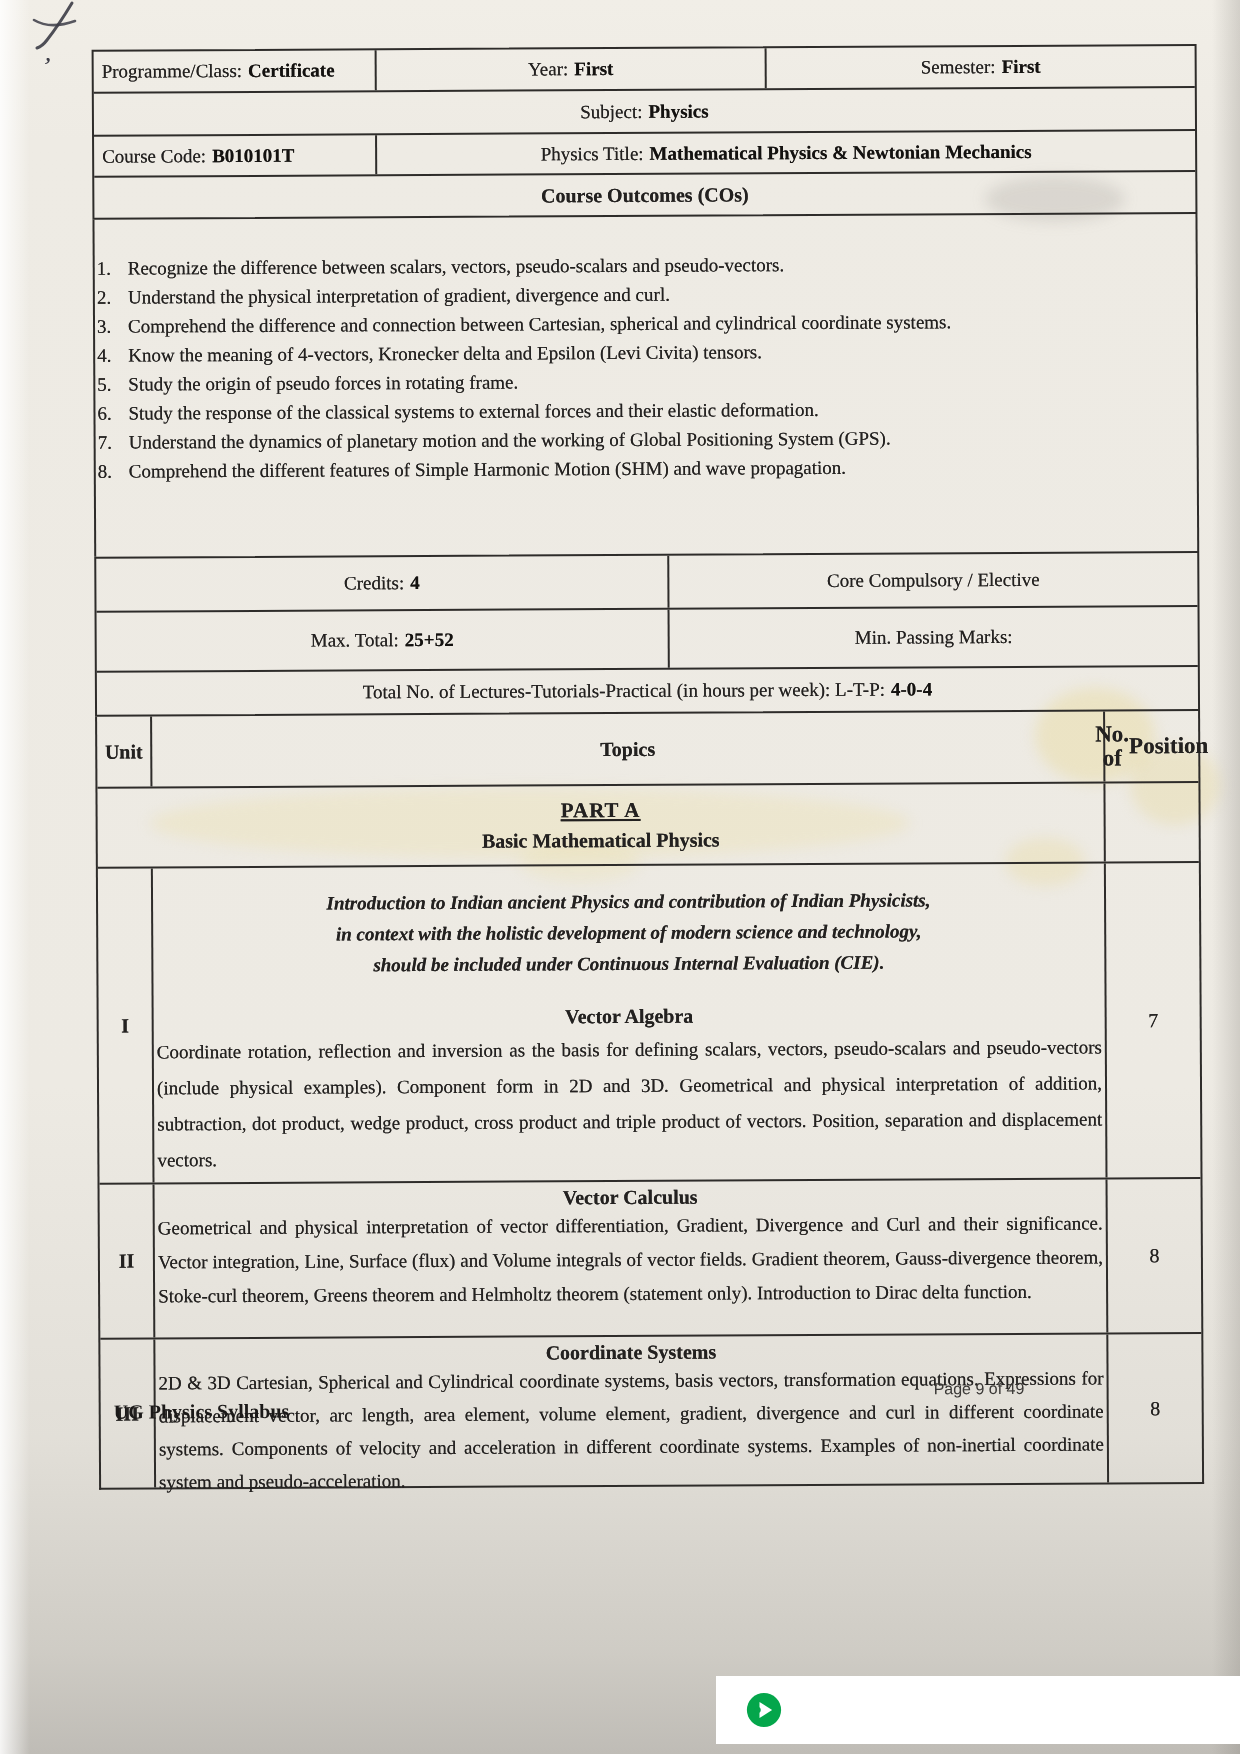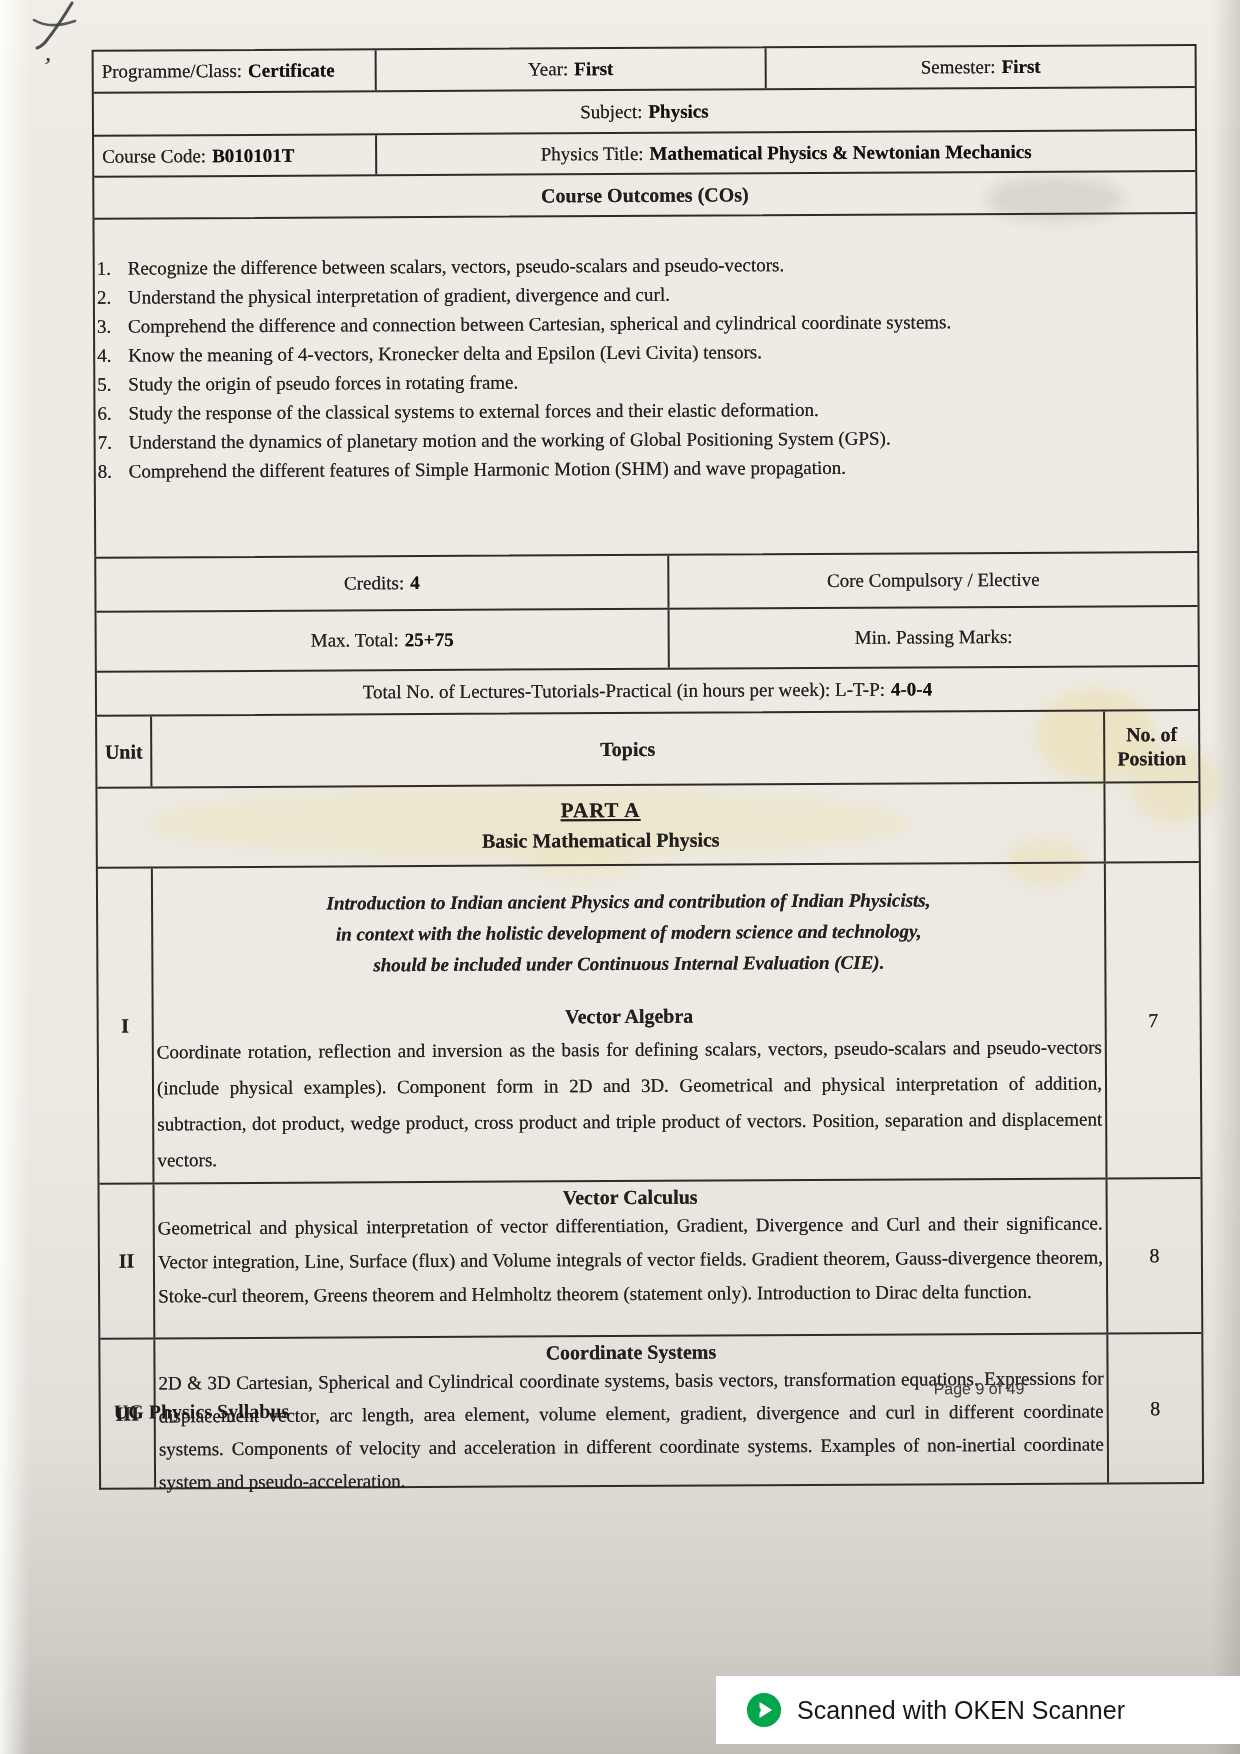--- a/index.html
+++ b/index.html
@@ -54,21 +54,21 @@
   .credits-tbl .r3{height:42px;}
   .cc1{width:573px;}
   .cc2{flex:1;}
 
   
   .units-tbl{border-top:none;}
   .ucol{width:55px;flex:none;font-weight:bold;font-size:20px;}
   .lcol{width:95px;flex:none;font-size:20px;}
   .tcol{flex:1;}
   .units-hdr{height:72px;}
-  .lect-hdr{flex-direction:column;justify-content:center;font-weight:bold;font-size:20px;line-height:24px;}
+  .lect-hdr{flex-direction:row;justify-content:center;font-weight:bold;font-size:23px;line-height:24px;}
   .parta-row{height:80px;}
   .parta-main{flex:1;display:flex;flex-direction:column;align-items:center;justify-content:center;gap:6px;}
   .parta-title{font-weight:bold;font-size:21px;text-decoration:underline;letter-spacing:1px;}
   .parta-sub{font-weight:bold;font-size:20px;}
   .unit-row-i{height:316px;}
   .unit-row-ii{height:155px;}
   .unit-row-iii{height:148px;}
   .topic{display:block;padding:0 3px;}
   .intro{margin-top:20px;text-align:center;font-style:italic;font-weight:bold;
     font-size:19px;line-height:31px;}
@@ -181,21 +181,21 @@
 
       <div class="tbl credits-tbl">
         <div class="tr r1">
           <div class="td cc1 bR ctr">
             <span><span class="lbl">Credits:</span><b>4</b></span>
           </div>
           <div class="td cc2 ctr">Core Compulsory / Elective</div>
         </div>
         <div class="tr r2">
           <div class="td cc1 bR ctr">
-            <span><span class="lbl">Max. Total:</span><b>25+75</b></span>
+            <span><span class="lbl">Max. Total:</span><b>25+52</b></span>
           </div>
           <div class="td cc2 ctr">Min. Passing Marks:</div>
         </div>
         <div class="tr r3">
           <div class="td ctr" style="flex:1">
             <span><span class="lbl">Total No. of Lectures-Tutorials-Practical (in hours per week): L-T-P:</span><b>4-0-4</b></span>
           </div>
         </div>
       </div>
 
@@ -259,15 +259,14 @@
     <div class="pageno">Page 9 of 49</div>
     <div class="syllabus">UG Physics Syllabus</div>
   </div>
 
   <div class="scanbar">
     <svg class="oken-logo" viewBox="0 0 40 40">
       <circle cx="20" cy="20" r="19" fill="#04A64B"></circle>
       <path d="M15,11 L29,20 L15,29 Z" fill="#ffffff"></path>
       <circle cx="13" cy="20" r="3.4" fill="#04A64B"></circle>
     </svg>
-    <span class="scantext">Scanned with OKEN Scanner</span>
   </div>
 </div>
 
 </body></html>

